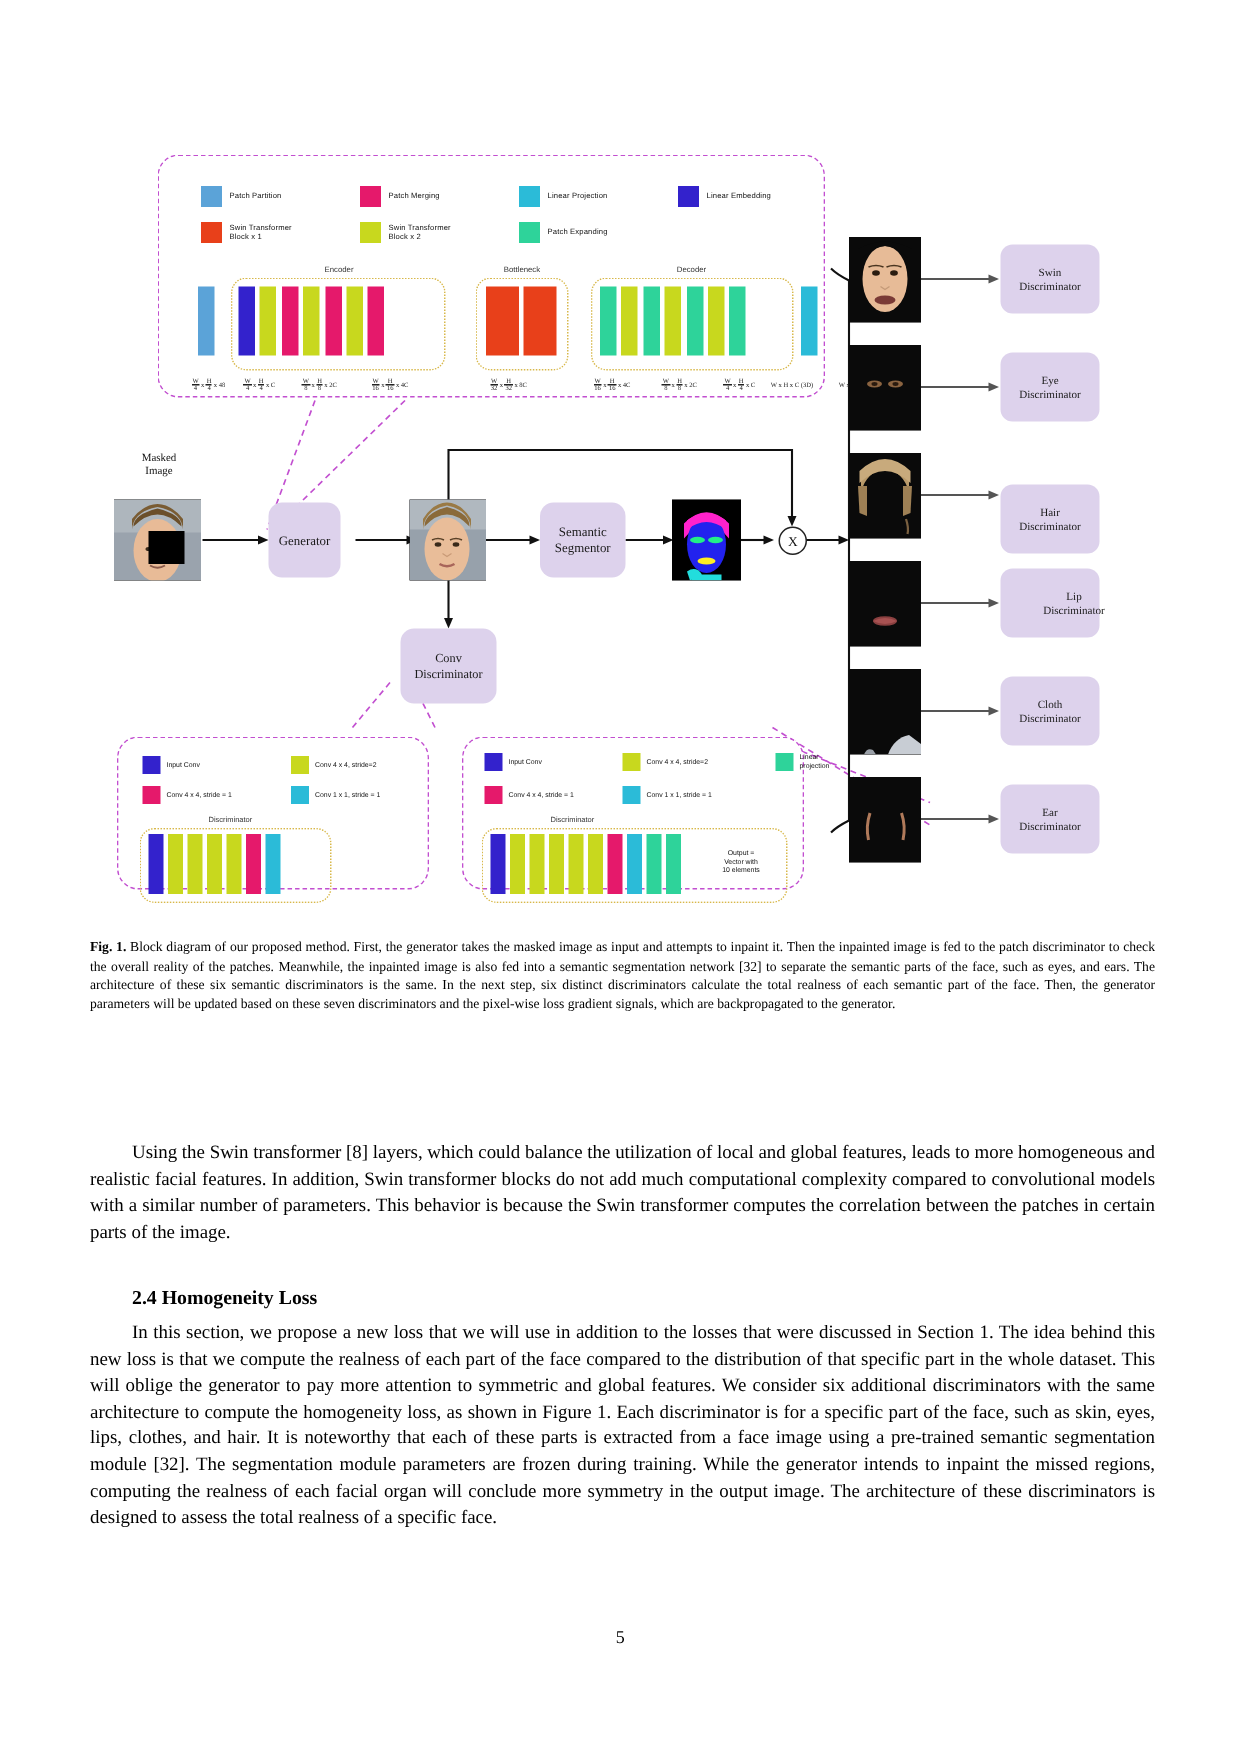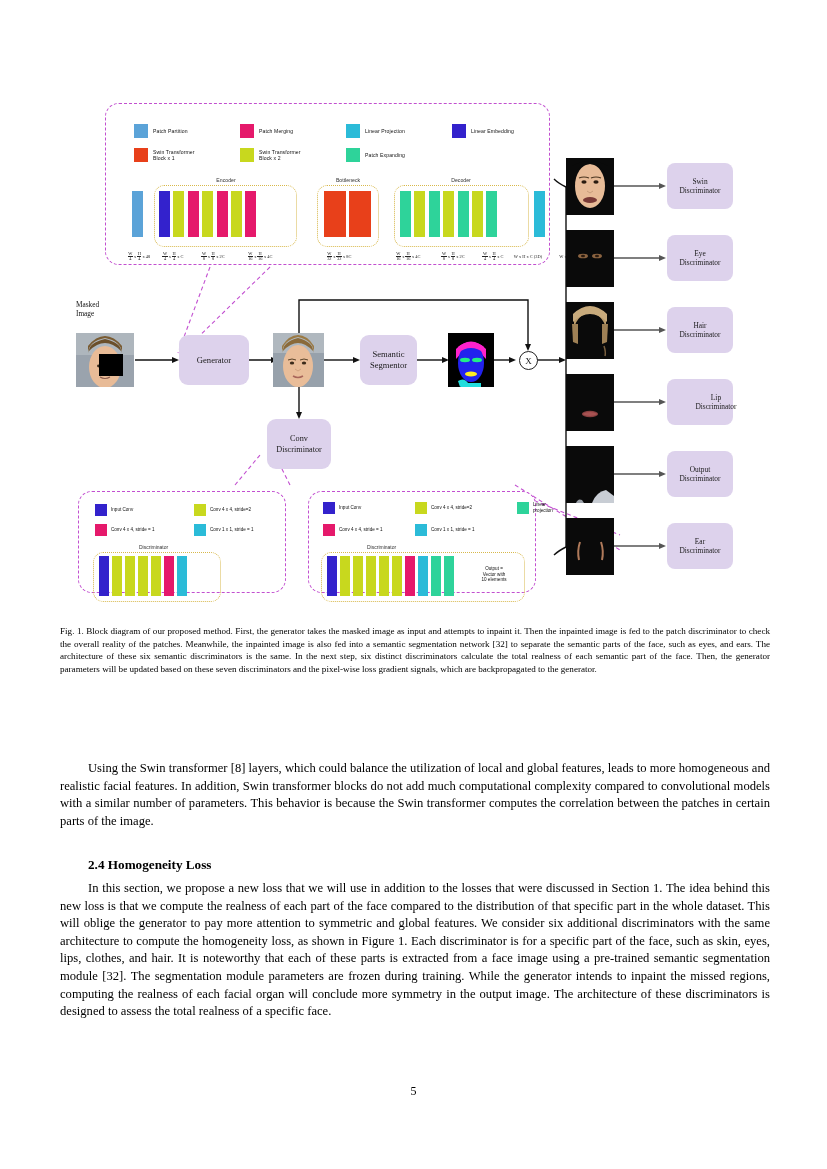--- a/index.html
+++ b/index.html
@@ -142,20 +142,21 @@
     position: absolute;
     background: #000;
     overflow: hidden;
   }
 
   .caption-small {
     position: absolute;
     font-family: "Liberation Serif", serif;
     font-size: 7.3px;
     line-height: 8.6px;
+    text-align: center;
     color: #111;
     white-space: pre-line;
   }
 
   .xnode {
     position: absolute;
     width: 17px;
     height: 17px;
     border: 1.1px solid #222;
     border-radius: 50%;
@@ -224,21 +225,21 @@
   .fig-caption {
     position: absolute;
     left: 60px;
     top: 625px;
     width: 710px;
     font-size: 9.1px;
     line-height: 12.6px;
     text-align: justify;
     color: #000;
   }
-  .fig-caption b { font-weight: normal; }
+  .fig-caption b { font-weight: bold; }
 
   .body-text {
     position: absolute;
     left: 60px;
     width: 710px;
     font-size: 12.6px;
     line-height: 17.6px;
     text-align: justify;
     color: #000;
   }
@@ -445,21 +446,21 @@
         <ellipse cx="29" cy="34" rx="16" ry="21" fill="#e8bb97"></ellipse>
         <path d="M13 18 Q29 2 45 18 Q45 10 29 6 Q13 10 13 18Z" fill="#6b4f2a"></path>
         <path d="M12 20 Q13 8 29 5 Q45 8 46 20 L46 13 Q38 3 29 3 Q20 3 12 13Z" fill="#7a5c33"></path>
         <ellipse cx="23" cy="33" rx="2" ry="1.4" fill="#3a2a1a"></ellipse>
         <ellipse cx="35" cy="33" rx="2" ry="1.4" fill="#3a2a1a"></ellipse>
         <path d="M24 44 Q29 47 34 44" stroke="#8a5a4a" stroke-width="1.2" fill="none"></path>
         <rect x="23" y="21" width="24" height="22" fill="#000"></rect>
       </svg>
     </div>
 
-    <div class="pipe-box" style="left:119px; top:240px; width:70px; height:50px;">Generator</div>
+    <div class="pipe-box" style="left:119px; top:240px; width:48px; height:50px;">Generator</div>
 
     <div class="thumb" style="left:213px; top:238px; width:51px; height:54px;">
       <svg width="51" height="54" viewBox="0 0 51 54">
         <rect width="51" height="54" fill="#97a1ab"></rect>
         <rect x="0" y="0" width="51" height="20" fill="#b0b8bf"></rect>
         <ellipse cx="25" cy="33" rx="15" ry="21" fill="#e9bd99"></ellipse>
         <path d="M10 18 Q25 2 40 18 Q40 9 25 5 Q10 9 10 18Z" fill="#8a6a3a"></path>
         <path d="M9 20 Q10 7 25 4 Q40 7 41 20 L41 13 Q34 2 25 2 Q16 2 9 13Z" fill="#9a7a45"></path>
         <ellipse cx="19" cy="30" rx="2.2" ry="1.5" fill="#3a2a1a"></ellipse>
         <ellipse cx="31" cy="30" rx="2.2" ry="1.5" fill="#3a2a1a"></ellipse>
@@ -544,25 +545,25 @@
         <rect width="48" height="57" fill="#0a0a0a"></rect>
         <path d="M14 24 Q11 33 13 42" stroke="#b07a5a" stroke-width="2" fill="none"></path>
         <path d="M35 24 Q38 33 36 42" stroke="#b07a5a" stroke-width="2" fill="none"></path>
       </svg>
     </div>
 
     <div class="disc-box" style="left:607px; top:68px;">Swin
 Discriminator</div>
     <div class="disc-box" style="left:607px; top:140px;font-family:Liberation Serif, serif;">Eye
 Discriminator</div>
-    <div class="disc-box" style="left:607px; top:212px;">Hair
+    <div class="disc-box" style="left:607px; top:228px;">Hair
 Discriminator</div>
     <div class="disc-box" style="left:607px; top:284px;padding-left:32px;">Lip
 Discriminator</div>
-    <div class="disc-box" style="left:607px; top:356px;">Output
+    <div class="disc-box" style="left:607px; top:356px;">Cloth
 Discriminator</div>
     <div class="disc-box" style="left:607px; top:428px;">Ear
 Discriminator</div>
 
     <div class="dashed-panel" style="left:18px; top:396px; width:208px; height:102px;">
       <div class="legend-row" style="left:16px; top:12px;">
         <div class="legend-item" style="width:85px;">
           <div class="d-swatch" style="background:#3322CC;"></div>
           <div class="d-legend-label">Input Conv</div>
         </div>

